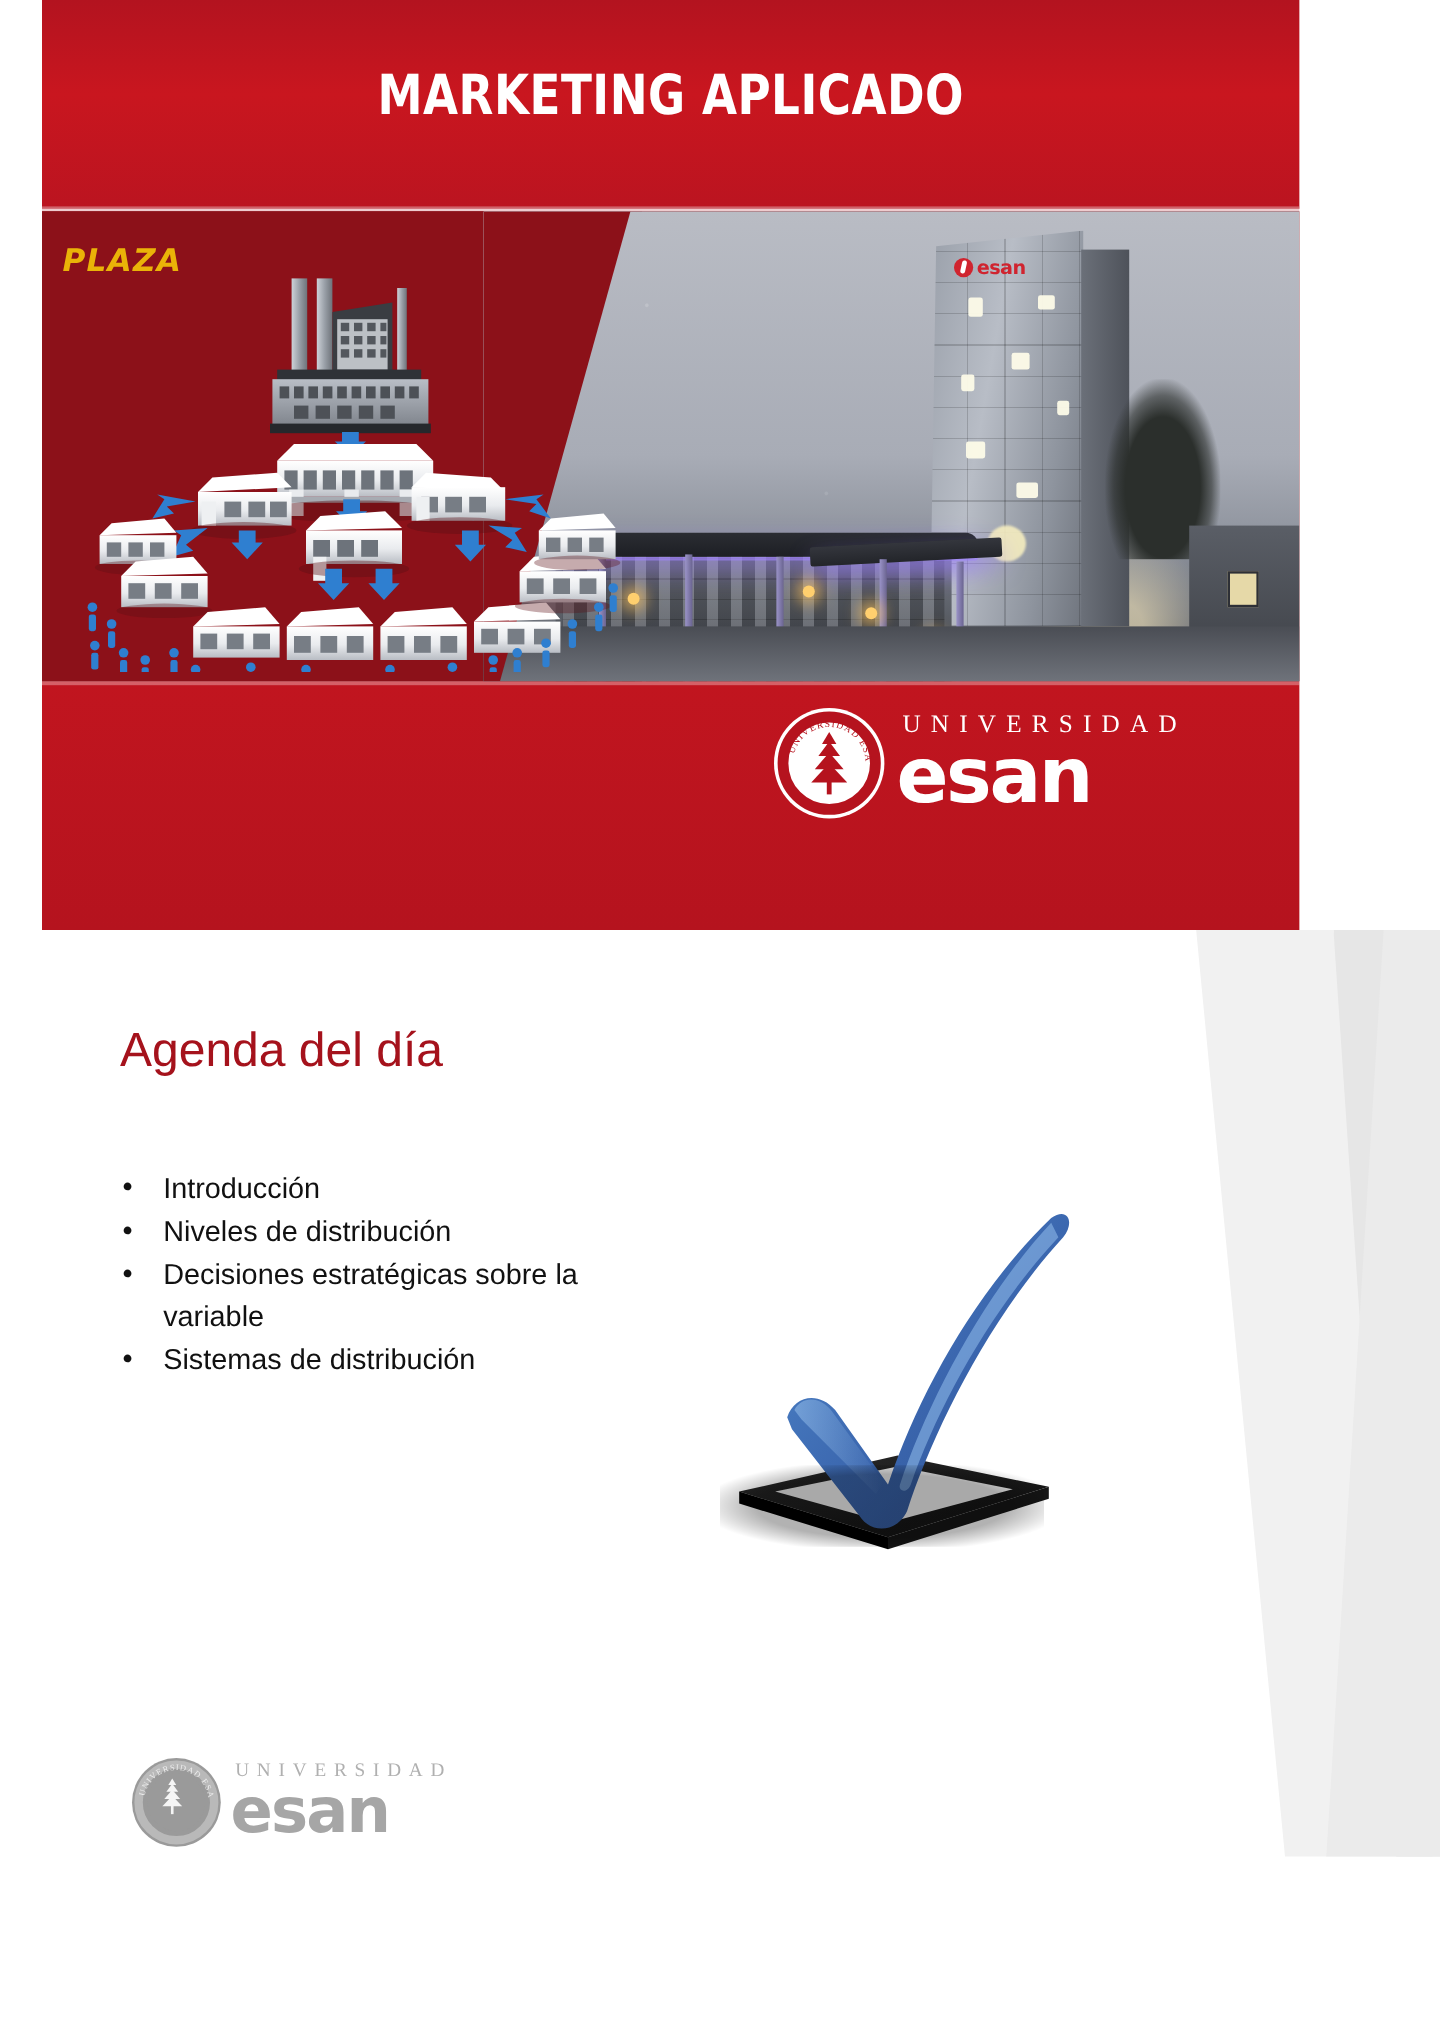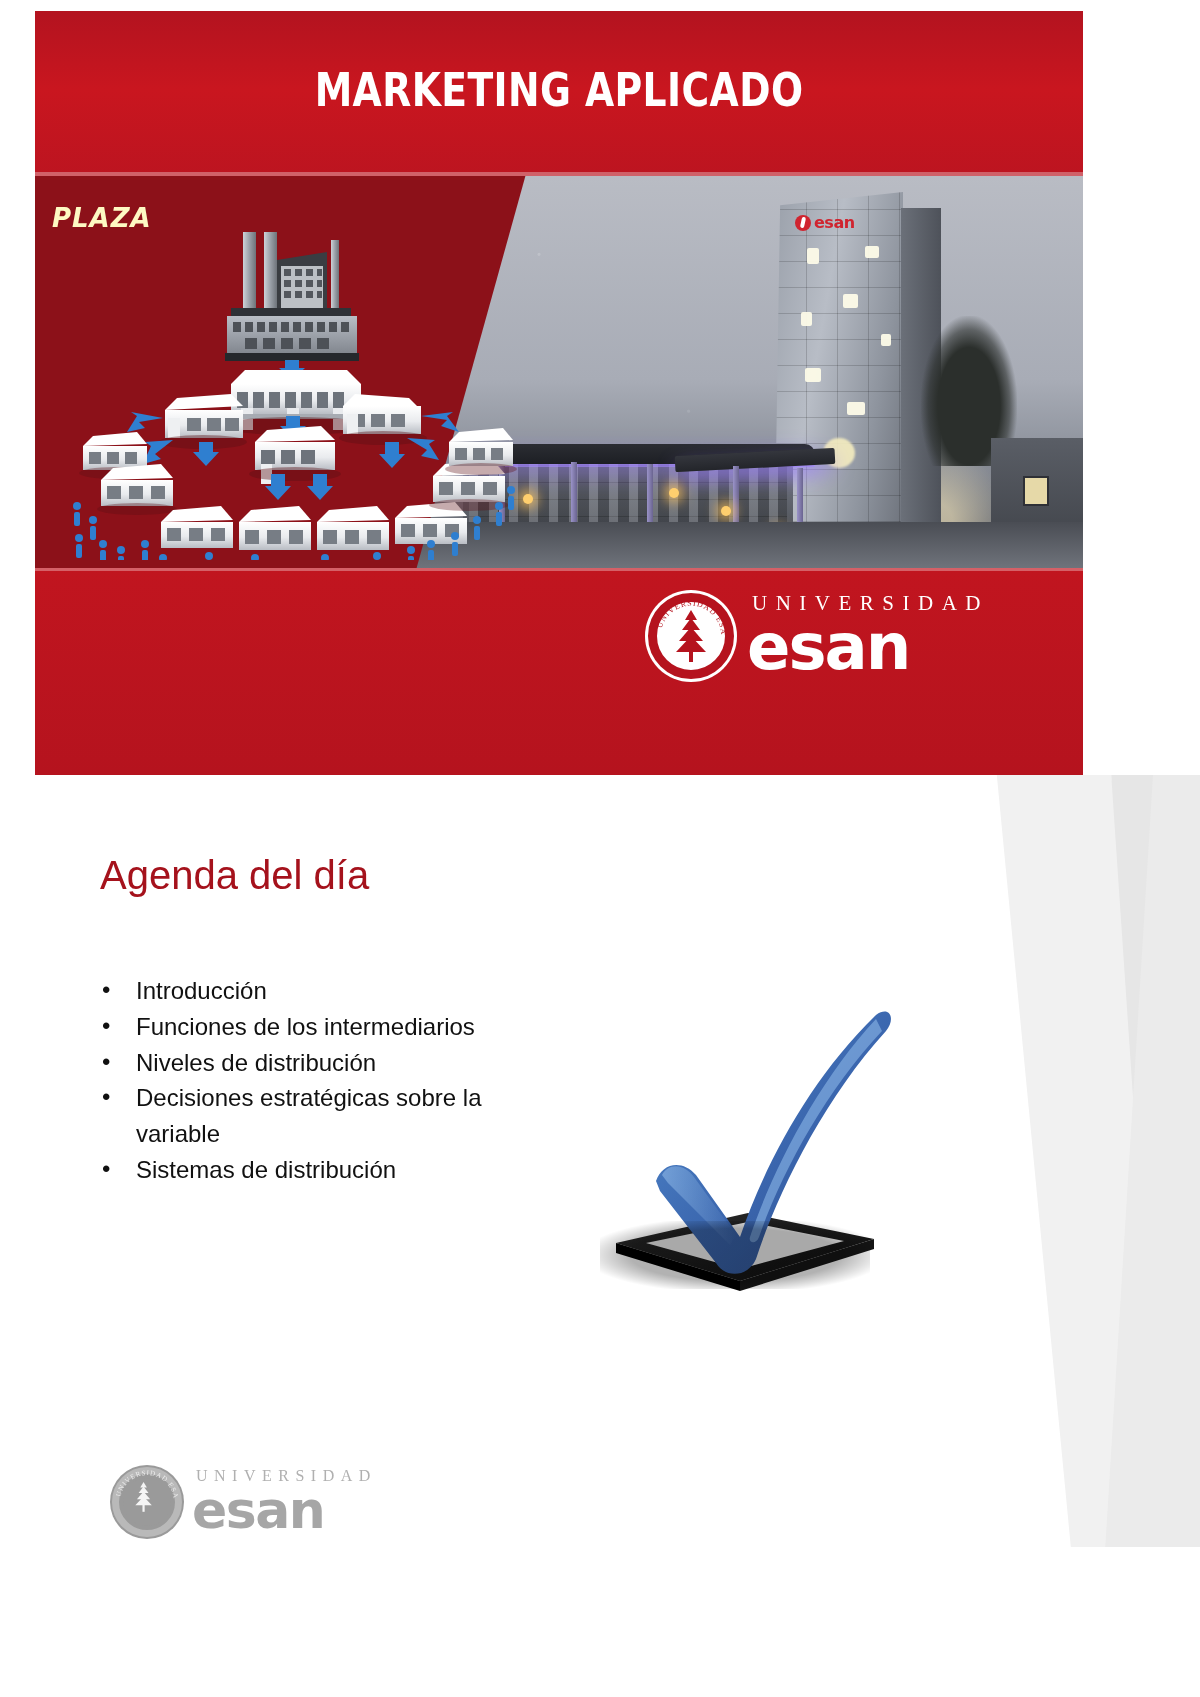--- a/index.html
+++ b/index.html
@@ -17,21 +17,21 @@
 
   
   .header-block {
     position: absolute;
     left: 35px; top: 0px;
     width: 1048px; height: 775px;
     overflow: hidden;
   }
   .header-title-band {
     position: absolute;
-    left: 0; top: 11px;
+    left: 0; top: 0;
     width: 1048px; height: 174px;
     background: linear-gradient(180deg, #b3131f 0%, #c9161f 45%, #bb1420 100%);
   }
   .header-title {
     position: absolute;
     left: 0; top: 52px;
     width: 1048px;
     text-align: center;
     color: #ffffff;
     font-size: 46px;
@@ -188,21 +188,21 @@
   .media-red-left {
     position: absolute;
     left: 0; top: 0;
     width: 500px; height: 392px;
     background: #8c1119;
   }
 
   .plaza-label {
     position: absolute;
     left: 17px; top: 27px;
-    color: #fef9c3;
+    color: #eab308;
     font-size: 26px;
     font-weight: bold;
     font-style: italic;
     letter-spacing: 1px;
     font-family: "DejaVu Sans", sans-serif;
     z-index: 8;
   }
 
   
   .diagram {
@@ -758,21 +758,20 @@
 
   <div class="body-area">
     <div class="swoosh sw1"></div>
     <div class="swoosh sw2"></div>
     <div class="swoosh sw3"></div>
 
     <div class="agenda-title">Agenda del día</div>
 
     <ul class="bullets">
       <li>Introducción</li>
-      <li>Funciones de los intermediarios</li>
       <li>Niveles de distribución</li>
       <li>Decisiones estratégicas sobre la variable</li>
       <li>Sistemas de distribución</li>
     </ul>
 
     <div class="check-graphic">
       <div class="check-base-shadow"></div>
       <svg viewBox="0 0 310 320" width="310" height="320">
         <defs>
           <linearGradient id="blueGrad" x1="0" y1="0" x2="1" y2="1">

